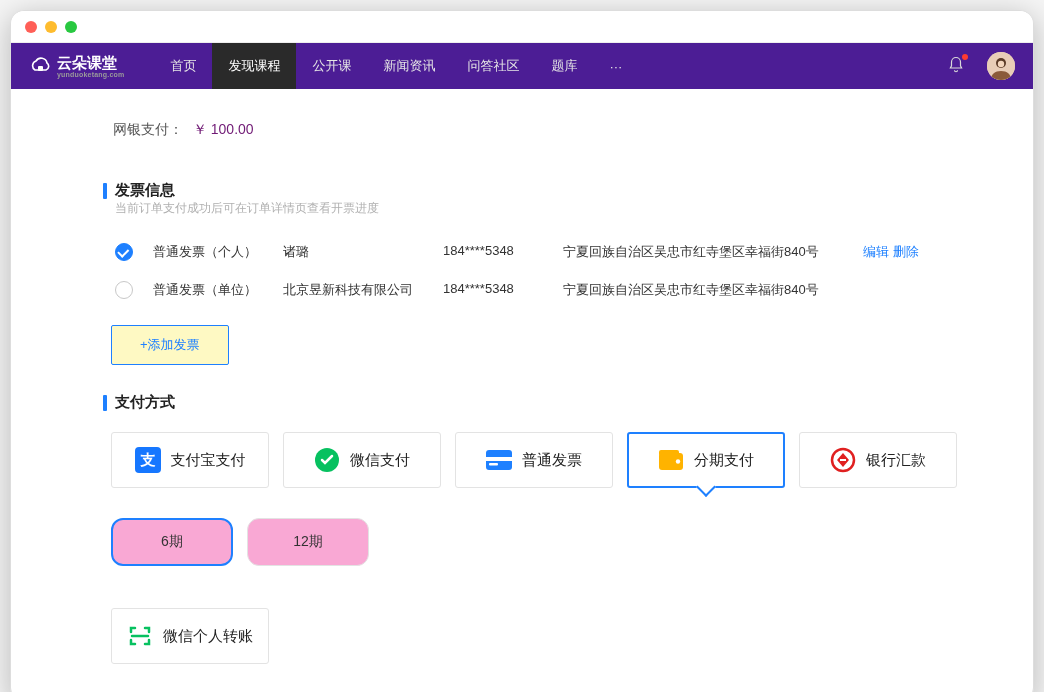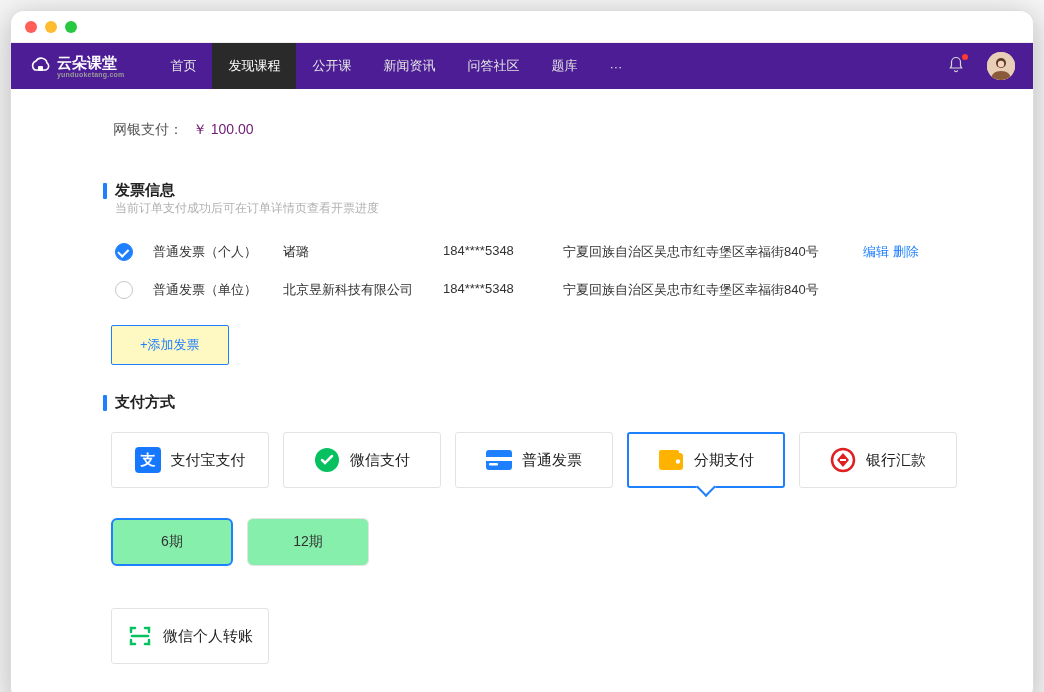--- a/index.html
+++ b/index.html
@@ -145,23 +145,23 @@
     content:"";
     position:absolute;
     bottom:-8px; left:50%; transform:translateX(-50%) rotate(45deg);
     width:12px; height:12px; background:#fff;
     border-right:2px solid #1e80ff; border-bottom:2px solid #1e80ff;
   }
   .pay-icon { width:26px; height:26px; display:flex; align-items:center; justify-content:center; }
 
   .term-row { display:flex; gap:14px; margin-top:30px; margin-left:8px; }
   .term-card {
-    width:122px; height:48px; border:1px solid #e3e3e3; border-radius:6px;
+    width:122px; height:48px; border:1px solid #e3e3e3; border-radius:12px;
     display:flex; align-items:center; justify-content:center;
-    font-size:14px; color:#333; cursor:pointer; background:#86efac;
+    font-size:14px; color:#333; cursor:pointer; background:#f9a8d4;
   }
   .term-card.selected { border:2px solid #1e80ff; }
 
   .transfer-row { display:flex; gap:14px; margin-top:42px; margin-left:8px; }
   .transfer-card {
     width:158px; height:56px; border:1px solid #e3e3e3; border-radius:3px;
     display:flex; align-items:center; justify-content:center; gap:10px;
     font-size:15px; color:#222; cursor:pointer; background:#fff;
   }
 </style>

